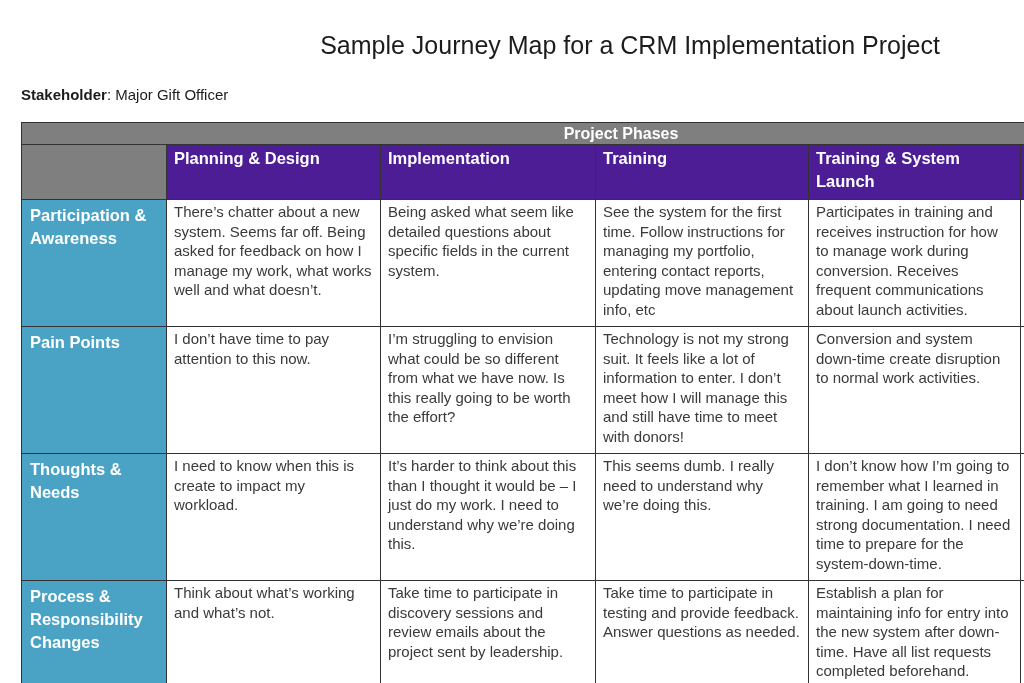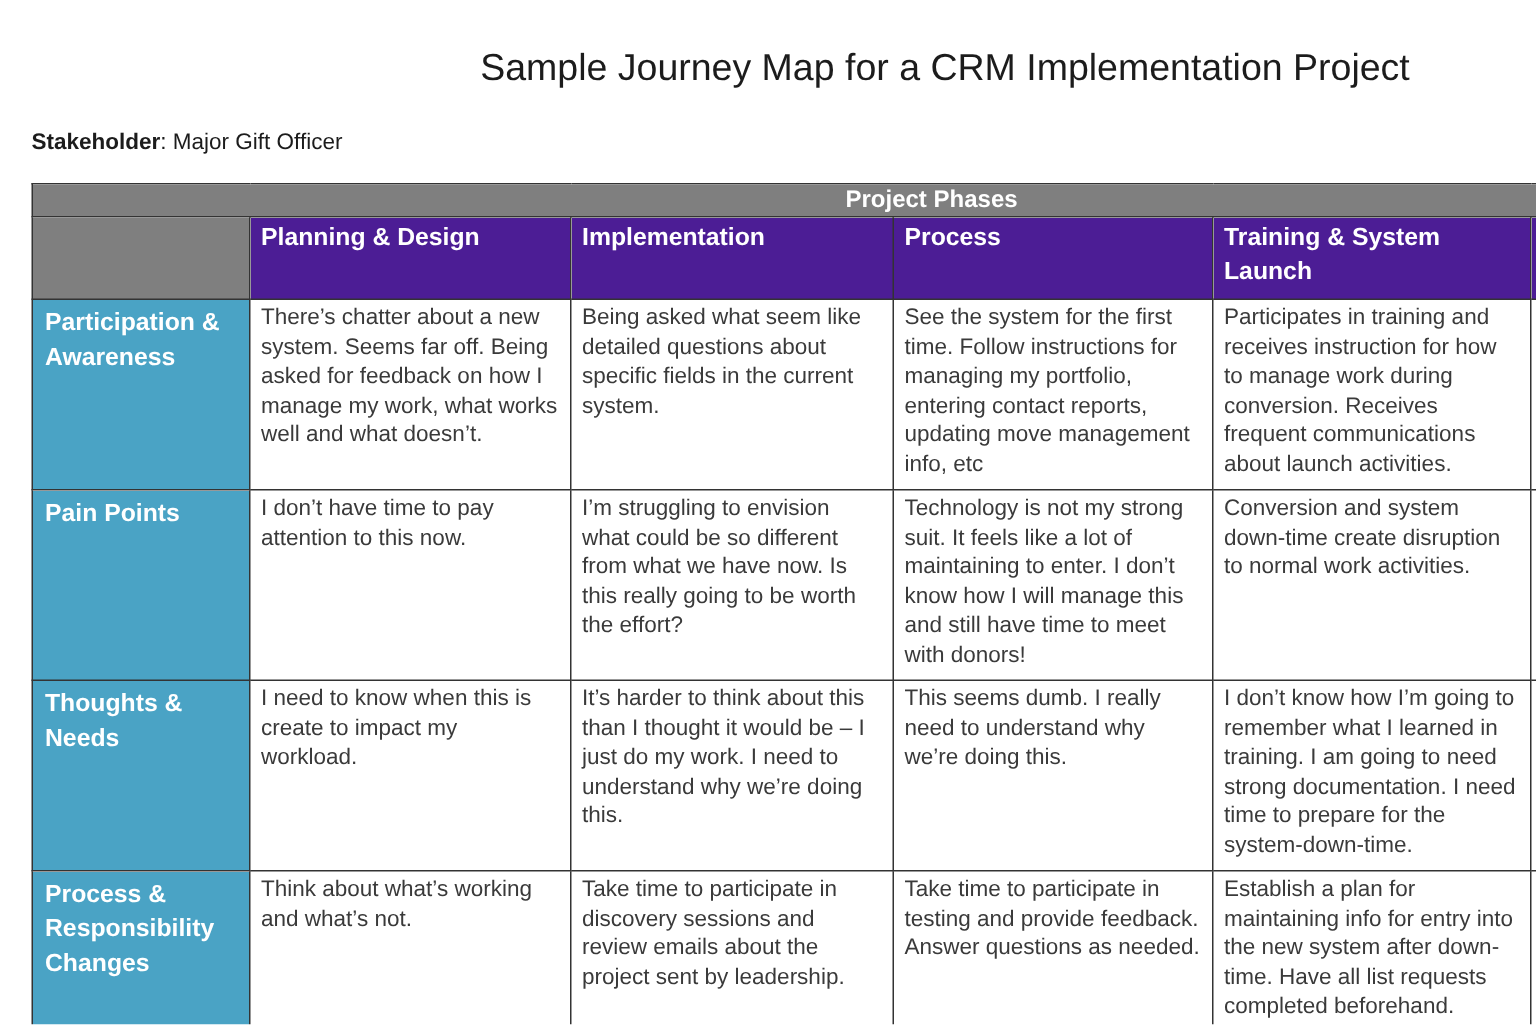--- a/index.html
+++ b/index.html
@@ -103,39 +103,39 @@
       <col style="width:200px">
     </colgroup>
     <tbody>
         <tr>
       <td class="band" colspan="6">Project Phases</td>
     </tr>
     <tr class="phase-row">
       <td class="corner"></td>
       <td class="phase">Planning &amp; Design</td>
       <td class="phase">Implementation</td>
-      <td class="phase">Process</td>
+      <td class="phase">Training</td>
       <td class="phase">Training &amp; System Launch</td>
       <td class="phase"></td>
     </tr>
 
     <tr class="body-row">
       <td class="rowlabel">Participation &amp; Awareness</td>
       <td class="cell">There’s chatter about a new system. Seems far off. Being asked for feedback on how I manage my work, what works well and what doesn’t.</td>
       <td class="cell">Being asked what seem like detailed questions about specific fields in the current system.</td>
       <td class="cell">See the system for the first time. Follow instructions for managing my portfolio, entering contact reports, updating move management info, etc</td>
       <td class="cell">Participates in training and receives instruction for how to manage work during conversion. Receives frequent communications about launch activities.</td>
       <td class="cell"></td>
     </tr>
 
     <tr class="body-row">
       <td class="rowlabel">Pain Points</td>
       <td class="cell">I don’t have time to pay attention to this now.</td>
       <td class="cell">I’m struggling to envision what could be so different from what we have now. Is this really going to be worth the effort?</td>
-      <td class="cell">Technology is not my strong suit. It feels like a lot of maintaining to enter. I don’t know how I will manage this and still have time to meet with donors!</td>
+      <td class="cell">Technology is not my strong suit. It feels like a lot of information to enter. I don’t meet how I will manage this and still have time to meet with donors!</td>
       <td class="cell">Conversion and system down-time create disruption to normal work activities.</td>
       <td class="cell"></td>
     </tr>
 
     <tr class="body-row">
       <td class="rowlabel">Thoughts &amp; Needs</td>
       <td class="cell">I need to know when this is create to impact my workload.</td>
       <td class="cell">It’s harder to think about this than I thought it would be – I just do my work. I need to understand why we’re doing this.</td>
       <td class="cell">This seems dumb. I really need to understand why we’re doing this.</td>
       <td class="cell">I don’t know how I’m going to remember what I learned in training. I am going to need strong documentation. I need time to prepare for the system-down-time.</td>

